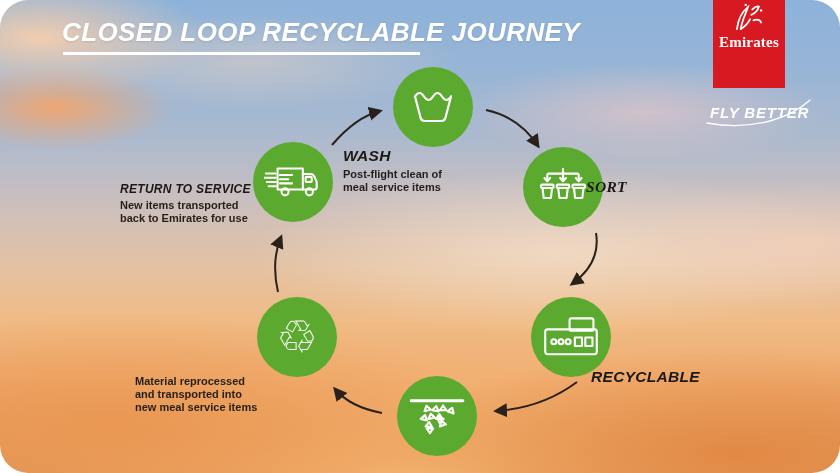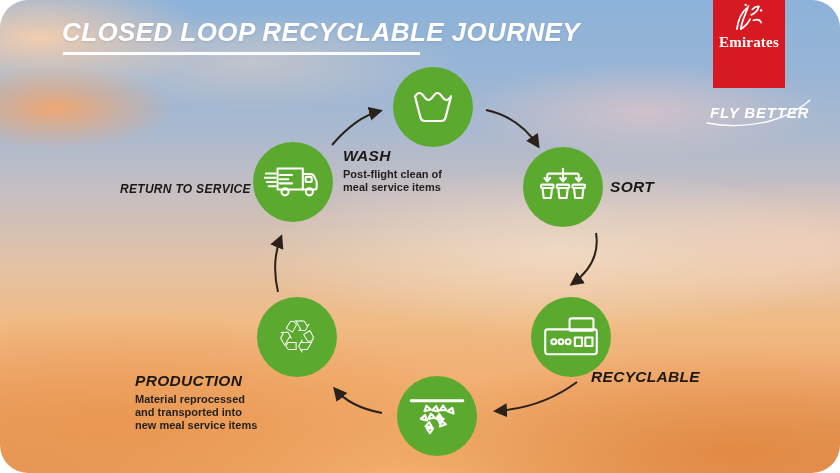--- a/index.html
+++ b/index.html
@@ -38,21 +38,21 @@
   .tagline-swoosh{position:absolute; left:700px; top:96px;}
   .step-circle{
     position:absolute; width:80px; height:80px; border-radius:50%; background:#5ca92f;
     display:flex; align-items:center; justify-content:center;
   }
   .step-label{position:absolute; color:#1c1813;}
   .step-name{font-size:15.5px; font-weight:bold; font-style:italic; letter-spacing:0.3px;}
   .l-return .step-name{font-size:12px;font-style:italic;}
   .step-desc{font-size:11px; font-weight:bold; line-height:1.2; margin-top:3px; white-space:pre-line; color:#241f1a;}
   .c-wash{left:393px; top:67px;}       .l-wash{left:343px; top:147px; width:180px;}
-  .c-sort{left:523px; top:147px;}      .l-sort{left:610px; top:178px; width:108px;}
+  .c-sort{left:523px; top:147px;}      .l-sort{left:586px; top:178px; width:108px;font-family:Liberation Serif, serif;}
   .c-transport{left:531px; top:297px;} .l-transport{left:591px; top:368px; width:115px;}
   .c-grinding{left:397px; top:376px;}  .l-grinding{left:355px; top:324px; width:162px;}
   .c-production{left:257px; top:297px;}.l-production{left:135px; top:372px; width:175px;}
   .c-return{left:253px; top:142px;}    .l-return{left:120px; top:182px; width:155px;}
   .arrows{position:absolute; left:0; top:0;}
   .recycle-glyph{font-size:46px; color:#ffffff; line-height:1; font-family:"DejaVu Sans", sans-serif;}
   .icon-stroke{stroke:#ffffff; fill:none; stroke-width:2.2; stroke-linecap:round; stroke-linejoin:round;}
 </style>
 </head>
 <body>
@@ -169,36 +169,37 @@
         <path transform="translate(26,36) rotate(180)" d="M0 0 L3.4 -5 L6.8 0 Z"></path>
         <path transform="translate(33,34) rotate(-20)" d="M0 0 L3.4 -5 L6.8 0 Z"></path>
       </g>
     </svg>
   </div>
 
   <div class="step-circle c-production">
     <div class="recycle-glyph">♲</div>
   </div>
   <div class="step-label l-production">
-    <div class="step-name">PRODUCTION</div>
     <div class="step-desc">Material reprocessed
 and transported into
 new meal service items</div>
   </div>
 
   <div class="step-circle c-return">
     <svg width="58" height="38" viewBox="0 0 62 40">
       <g class="icon-stroke" stroke-width="2">
         <rect x="14.5" y="5.5" width="27" height="22.5"></rect>
         <path d="M41.5 11.5 H50 Q52.6 11.5 53.7 14 L56 19 Q56.3 19.7 56.3 20.5 V25.5 Q56.3 28 53.8 28 H41.5"></path>
         <rect x="44.5" y="14.5" width="6.5" height="5.5" rx="0.8"></rect>
         <circle cx="22.5" cy="30.5" r="3.8"></circle>
         <circle cx="48.5" cy="30.5" r="3.8"></circle>
         <path d="M2 11 H12.5 M0.5 15.5 H12.5 M3 20 H12.5 M5 24.5 H12.5"></path>
         <path d="M17 12.5 H30 M17 17 H26 M17 21.5 H30"></path>
       </g>
     </svg>
   </div>
   <div class="step-label l-return">
     <div class="step-name">RETURN TO SERVICE</div>
+    <div class="step-desc">New items transported
+back to Emirates for use</div>
   </div>
 
 </div>
 
 </body></html>

